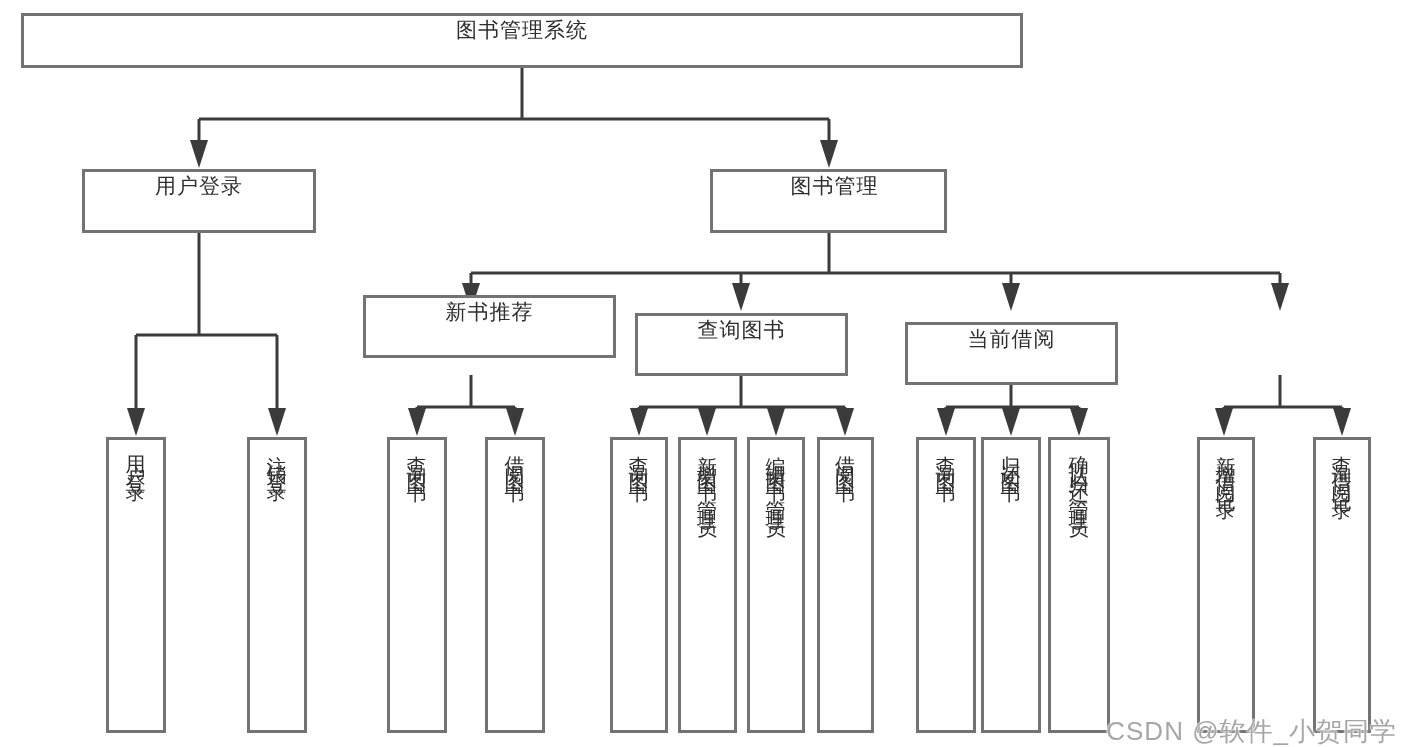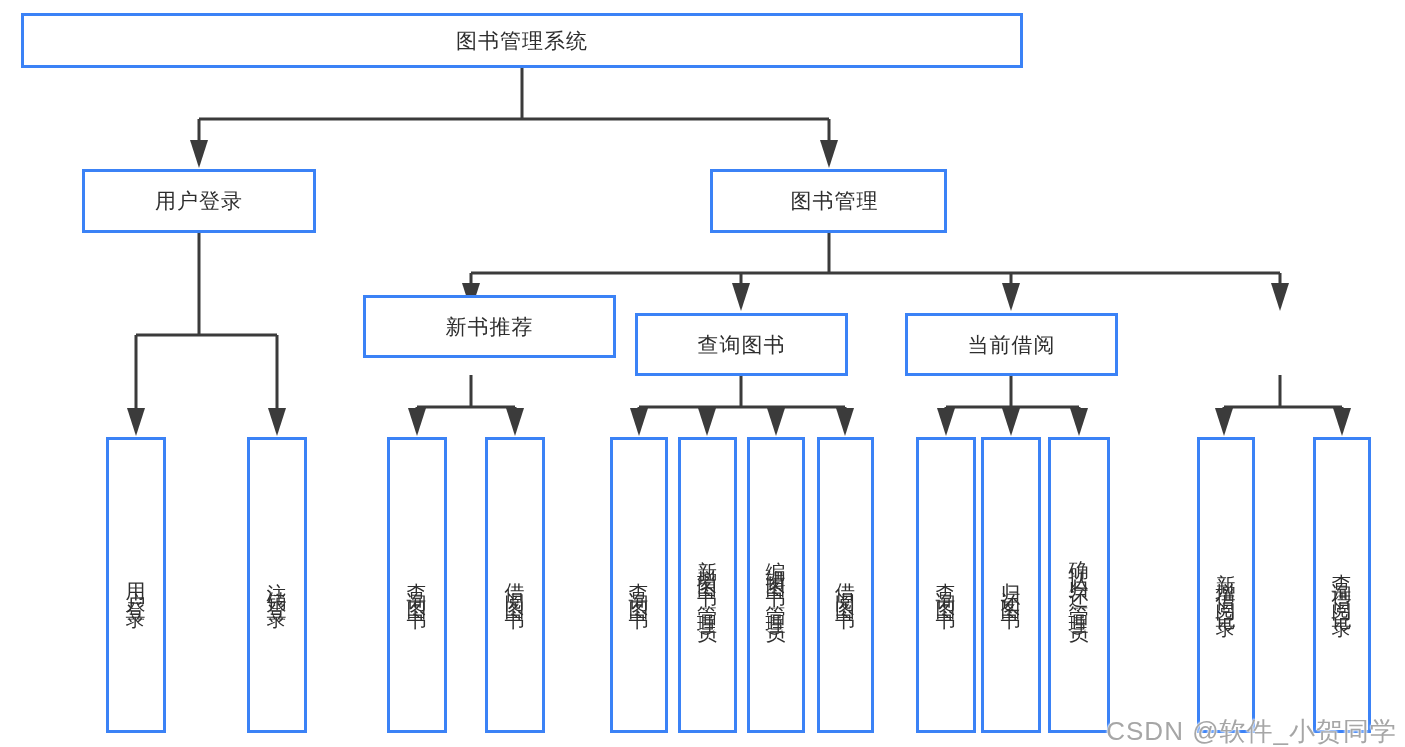--- a/index.html
+++ b/index.html
@@ -2,37 +2,37 @@
 <html><head>
 <meta charset="utf-8">
 <style>
   html,body{margin:0;padding:0;background:#ffffff;}
   .stage{
     position:relative;width:1405px;height:747px;background:#ffffff;
     font-family:"Liberation Sans","DejaVu Sans",sans-serif;overflow:hidden;
   }
   .connectors{position:absolute;left:0;top:0;width:1405px;height:747px;}
   .node{
-    position:absolute;box-sizing:border-box;border:3px solid #3b82f6;background:#ffffff;
-    display:flex;align-items:center;justify-content:center;color:#2e2e2e;
+    position:absolute;box-sizing:border-box;border:3px solid #737373;background:#ffffff;
+    display:flex;align-items:flex-start;justify-content:center;color:#2e2e2e;
   }
   .hlabel{font-size:21px;letter-spacing:1px;white-space:nowrap;}
   .leaf .vlabel{
     writing-mode:vertical-rl;text-orientation:mixed;
     font-size:20px;line-height:1;letter-spacing:9px;white-space:nowrap;
   }
   
   .n-root{left:21px;top:13px;width:1002px;height:55px;}
   
   .n-l2-0{left:82px;top:169px;width:234px;height:64px;}
   .n-l2-1{left:710px;top:169px;width:237px;height:64px;padding-left:12px;}
   
   .n-l3-0{left:363px;top:295px;width:253px;height:63px;}
   .n-l3-1{left:635px;top:313px;width:213px;height:63px;}
-  .n-l3-2{left:905px;top:313px;width:213px;height:63px;}
+  .n-l3-2{left:905px;top:322px;width:213px;height:63px;}
   .n-l3-3{left:1173px;top:313px;width:214px;height:63px;}
   
   .leaf{top:437px;height:296px;}
   .n-g1-0{left:106px;width:60px;}
   .n-g1-1{left:247px;width:60px;}
   .n-g2-0{left:387px;width:60px;}
   .n-g2-1{left:485px;width:60px;}
   .n-g3-0{left:610px;width:58px;}
   .n-g3-1{left:678px;width:59px;}
   .n-g3-2{left:747px;width:58px;}

